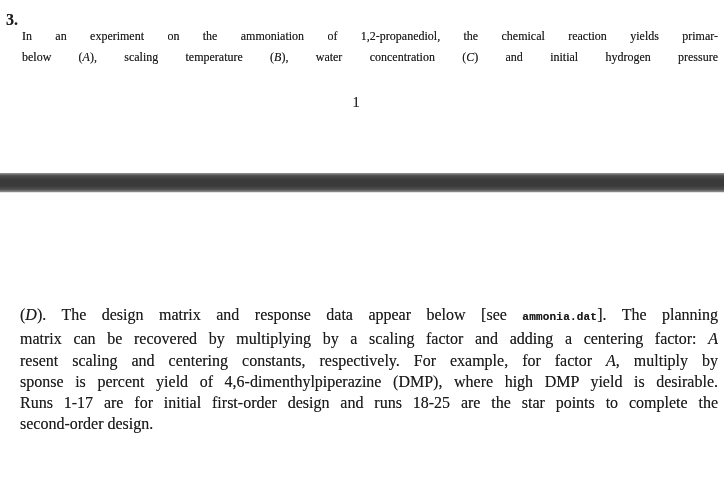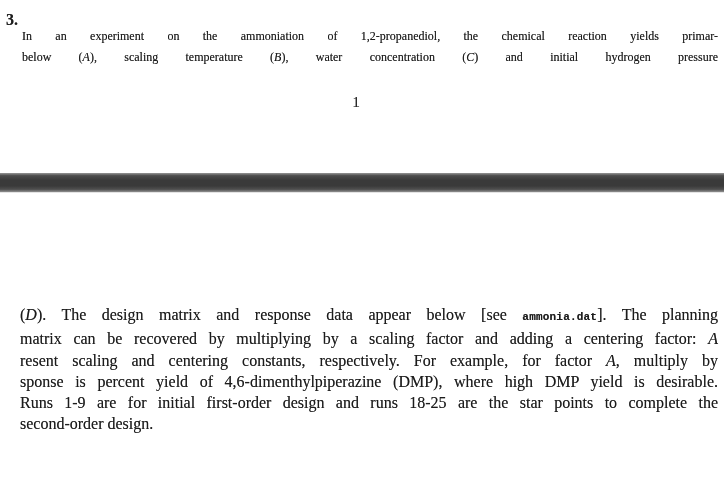--- a/index.html
+++ b/index.html
@@ -92,15 +92,15 @@
 
 <div id="page-number">1</div>
 
 <div id="page-separator"></div>
 
 <div id="page-2-text">
   <div class="textline"><span>(</span><span class="seg-it">D</span><span>). The design matrix and response data appear below [see </span><span class="seg-mono">ammonia.dat</span><span>]. The planning</span></div>
   <div class="textline"><span>matrix can be recovered by multiplying by a scaling factor and adding a centering factor: </span><span class="seg-it">A</span></div>
   <div class="textline"><span>resent scaling and centering constants, respectively. For example, for factor </span><span class="seg-it">A</span><span>, multiply by</span></div>
   <div class="textline"><span>sponse is percent yield of 4,6-dimenthylpiperazine (DMP), where high DMP yield is desirable.</span></div>
-  <div class="textline"><span>Runs 1-9 are for initial first-order design and runs 18-25 are the star points to complete the</span></div>
+  <div class="textline"><span>Runs 1-17 are for initial first-order design and runs 18-25 are the star points to complete the</span></div>
   <div class="textline lastline"><span>second-order design.</span></div>
 </div>
 
 </body></html>

